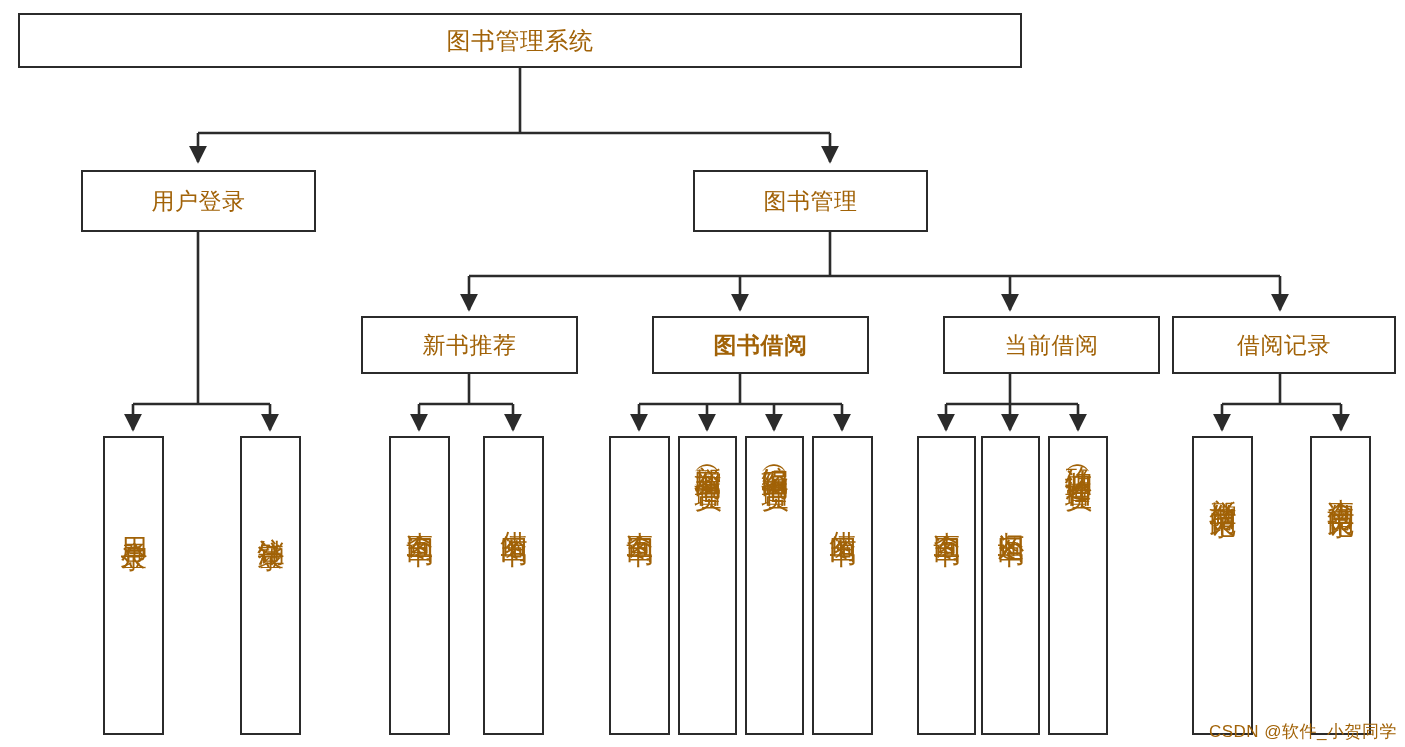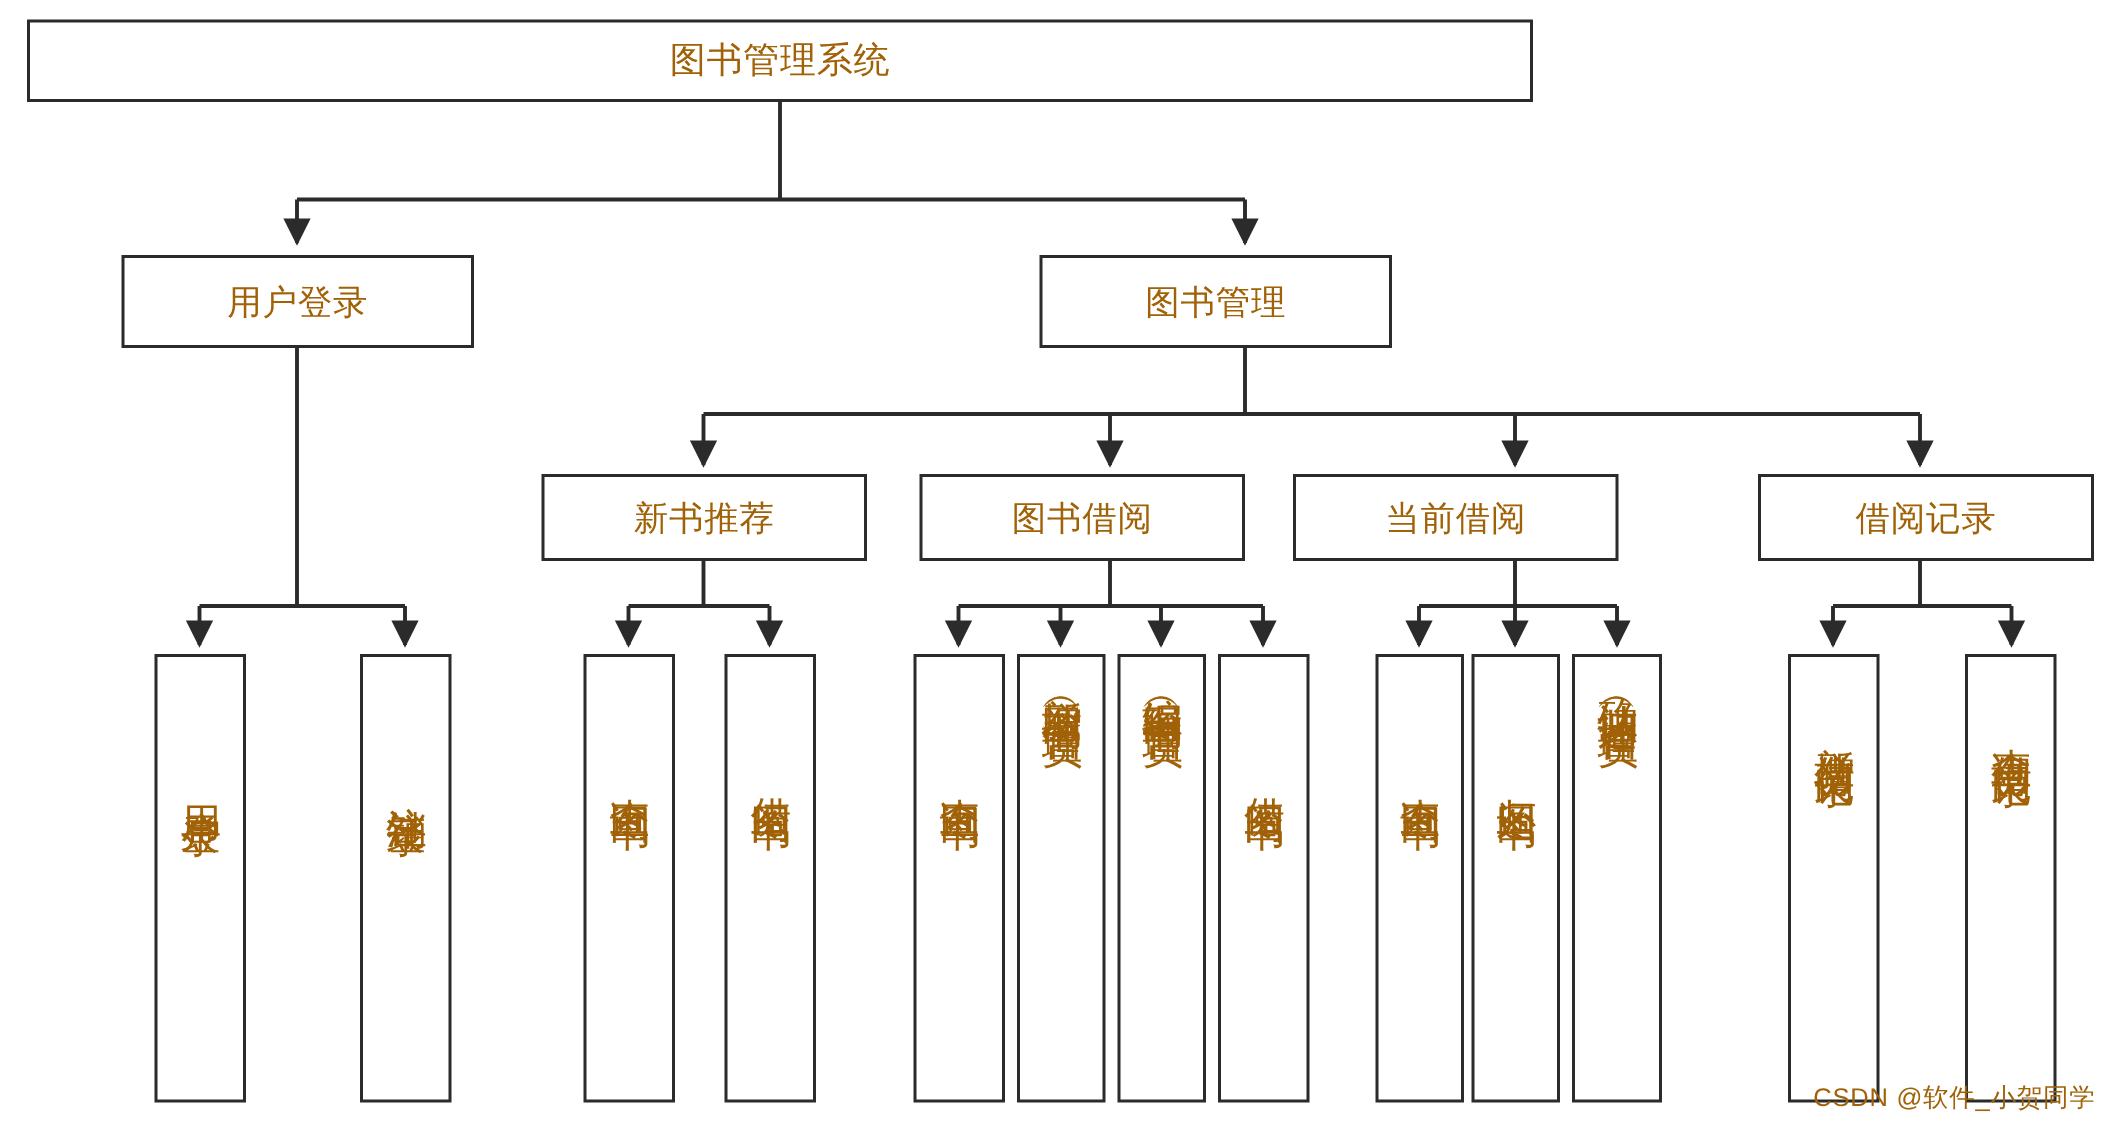--- a/index.html
+++ b/index.html
@@ -131,24 +131,24 @@
   <div class="node horizontal" style="left:81px; top:170px; width:235px; height:62px;">
     <span class="node-label">用户登录</span>
   </div>
   <div class="node horizontal" style="left:693px; top:170px; width:235px; height:62px;">
     <span class="node-label">图书管理</span>
   </div>
 
   <div class="node horizontal" style="left:361px; top:316px; width:217px; height:58px;">
     <span class="node-label">新书推荐</span>
   </div>
-  <div class="node horizontal" style="left:613px; top:316px; width:217px; height:58px;">
+  <div class="node horizontal" style="left:652px; top:316px; width:217px; height:58px;font-weight:bold;">
     <span class="node-label">图书借阅</span>
   </div>
-  <div class="node horizontal" style="left:862px; top:316px; width:217px; height:58px;">
+  <div class="node horizontal" style="left:943px; top:316px; width:217px; height:58px;">
     <span class="node-label">当前借阅</span>
   </div>
   <div class="node horizontal" style="left:1172px; top:316px; width:224px; height:58px;">
     <span class="node-label">借阅记录</span>
   </div>
 
   <div class="node vertical" style="left:103px; top:436px; width:61px; height:299px; padding-top:78px;">
     <span class="node-label">用户登录</span>
   </div>
   <div class="node vertical" style="left:240px; top:436px; width:61px; height:299px; padding-top:78px;">

